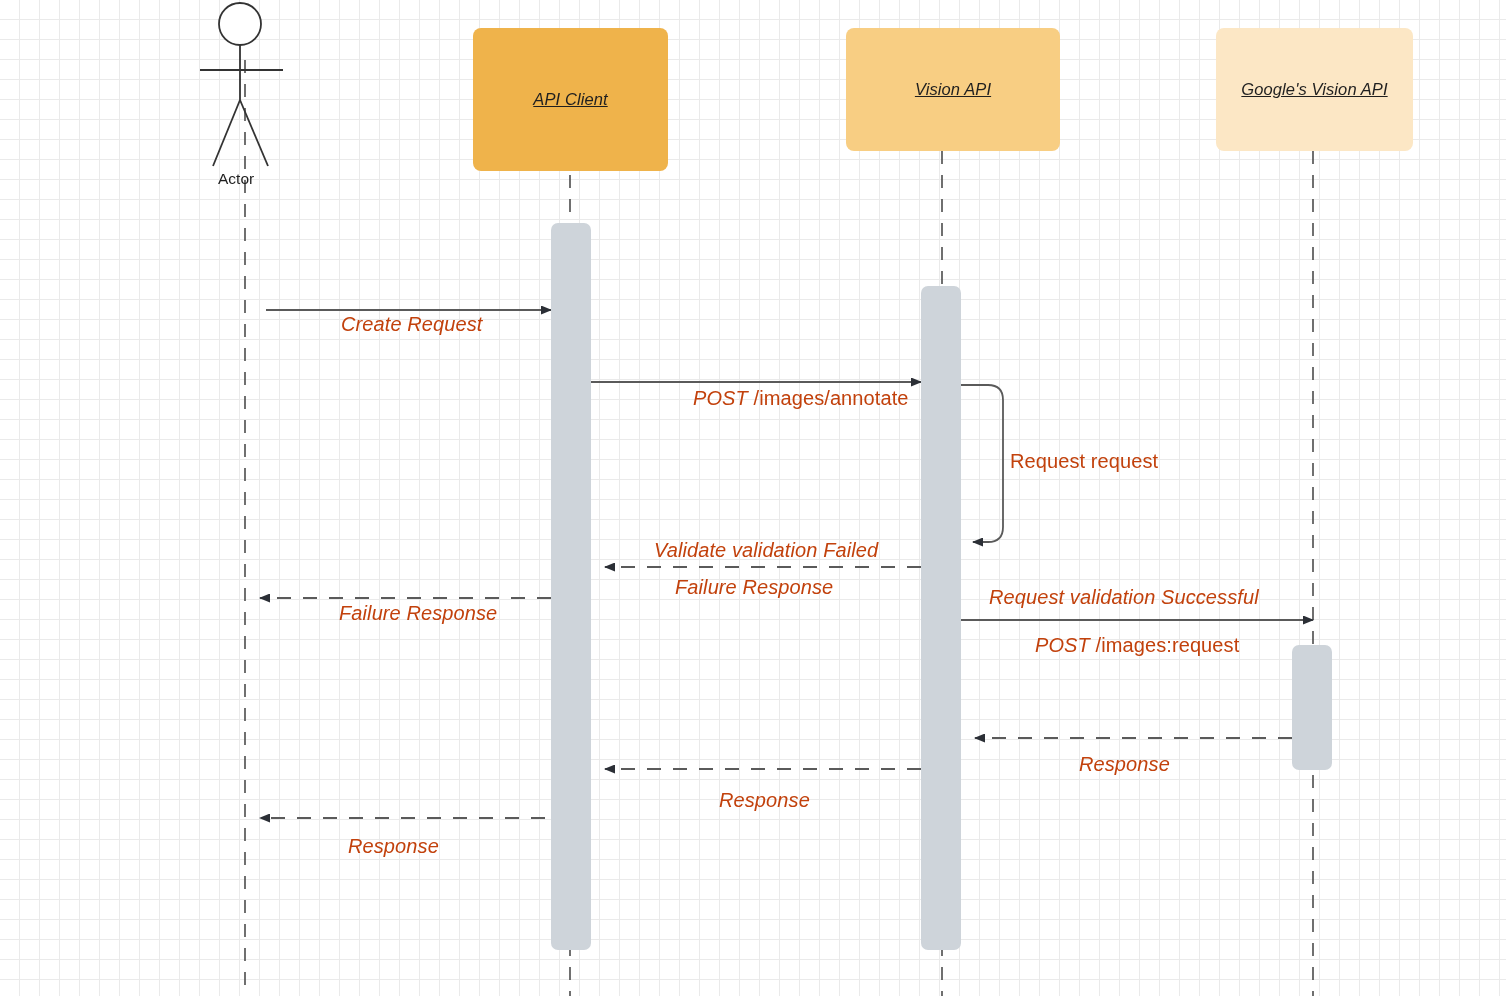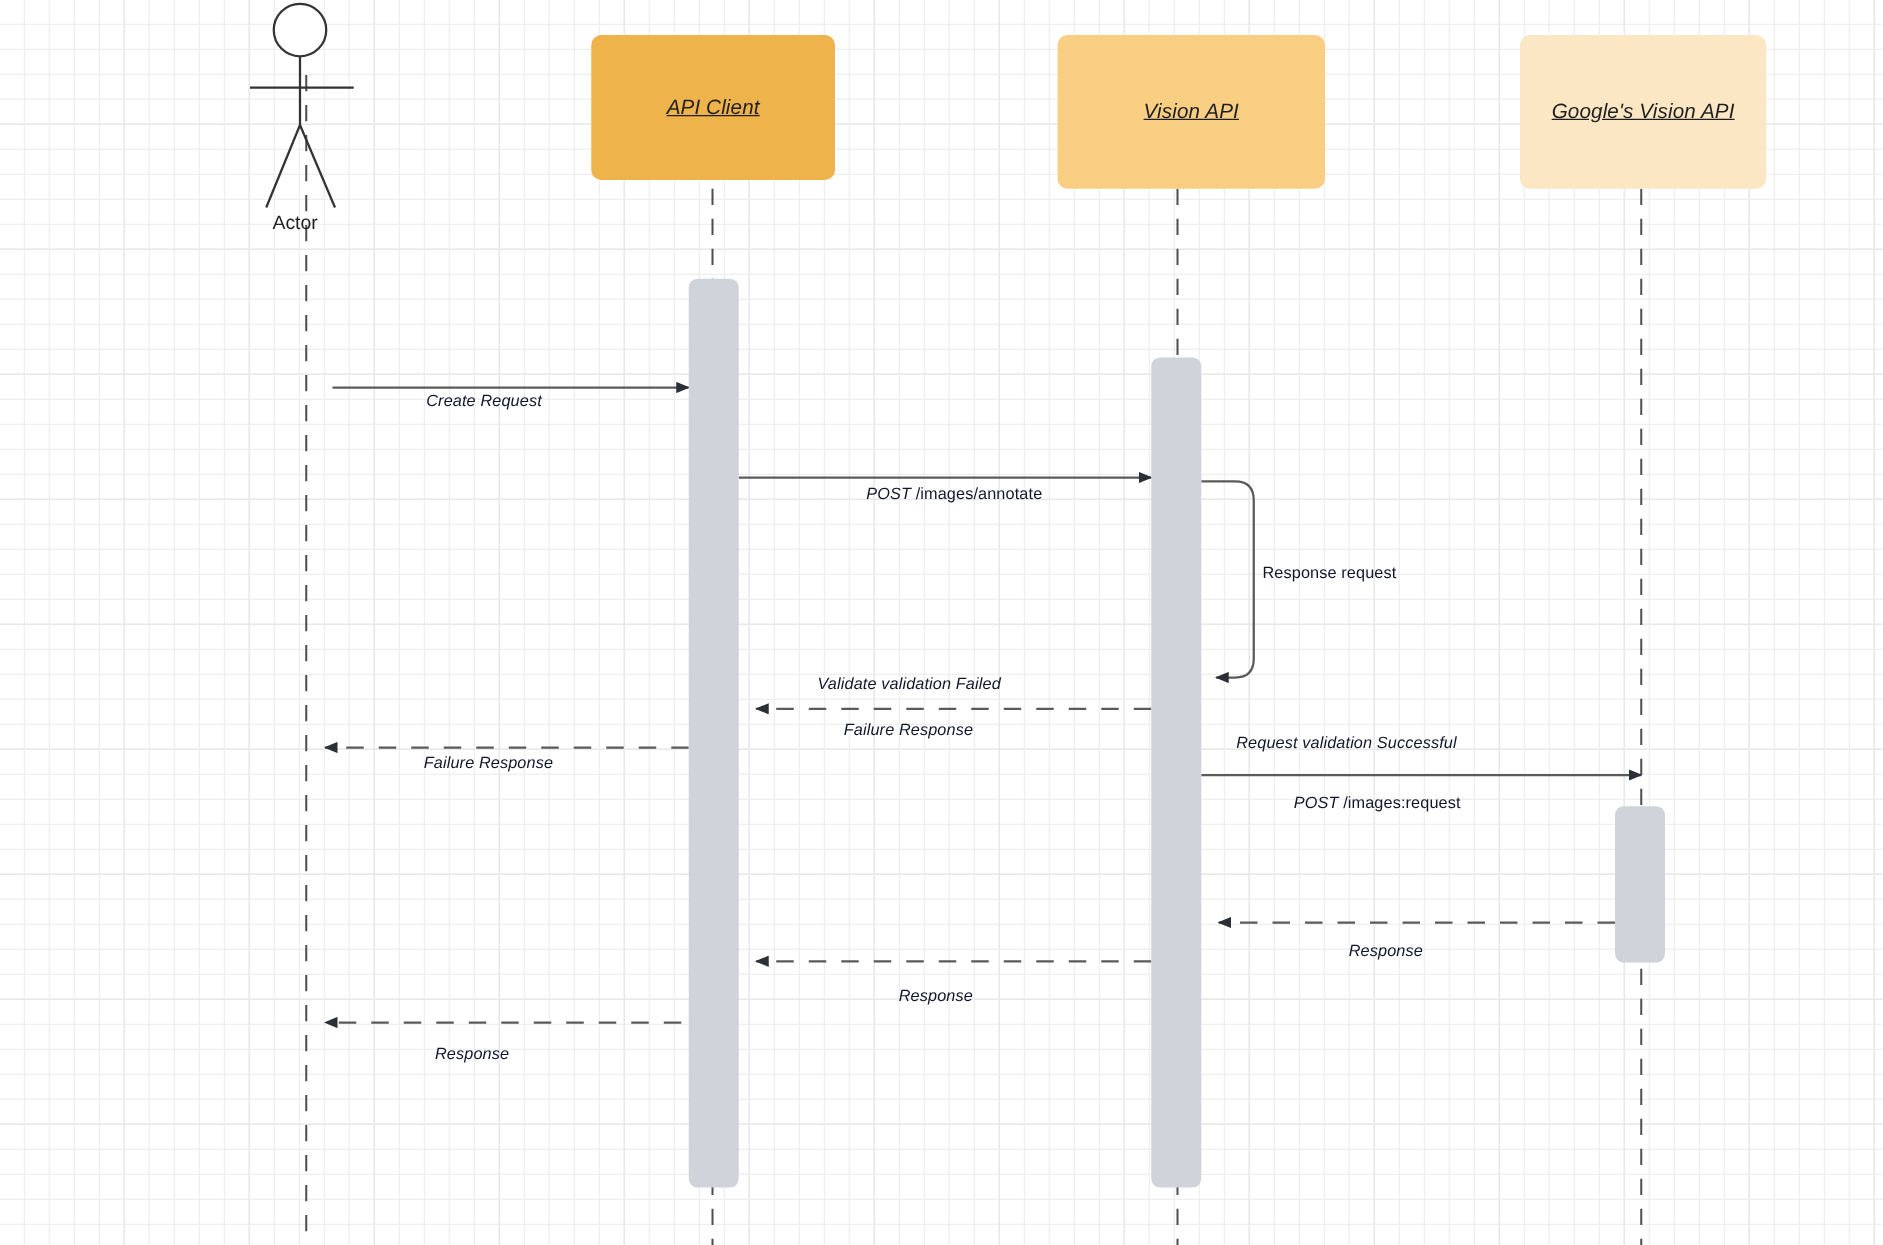--- a/index.html
+++ b/index.html
@@ -55,22 +55,22 @@
     white-space: nowrap;
   }
   .actor-label {
     position: absolute;
     font-size: 15.5px;
     color: #1f1f1f;
     white-space: nowrap;
   }
   .msg-label {
     position: absolute;
-    font-size: 13px;
-    color: #0f172a;
+    font-size: 20px;
+    color: #c2410c;
     white-space: nowrap;
     letter-spacing: 0.1px;
   }
   .msg-label.ital { font-style: italic; }
   .msg-label .plain { font-style: normal; }
   .activation {
     position: absolute;
     background: #ced4da;
     border-radius: 7px;
   }
@@ -145,39 +145,39 @@
 
   <g>
     <line x1="571" y1="818" x2="260" y2="818" stroke="#5a5a5a" stroke-width="1.8" stroke-dasharray="14 12" marker-end="url(#arrowFilledL)"></line>
   </g>
 </svg>
 
 <div class="activation" style="left:551px; top:223px; width:40px; height:727px;"></div>
 <div class="activation" style="left:921px; top:286px; width:40px; height:664px;"></div>
 <div class="activation" style="left:1292px; top:645px; width:40px; height:125px;"></div>
 
-<div class="lifeline-box" style="left:473px; top:28px; width:195px; height:116px; background:#EFB34B;">
+<div class="lifeline-box" style="left:473px; top:28px; width:195px; height:143px; background:#EFB34B;">
   <span class="lifeline-box-label">API Client</span>
 </div>
 
 <div class="lifeline-box" style="left:846px; top:28px; width:214px; height:123px; background:#F8CE83;">
   <span class="lifeline-box-label">Vision API</span>
 </div>
 
 <div class="lifeline-box" style="left:1216px; top:28px; width:197px; height:123px; background:#FCE7C5;">
   <span class="lifeline-box-label">Google's Vision API</span>
 </div>
 
 <span class="actor-label" style="left:218px; top:170px;">Actor</span>
 
 <span class="msg-label ital" style="left:341px; top:313px;">Create Request</span>
 
 <span class="msg-label ital" style="left:693px; top:387px;text-align:right;"><span>POST</span><span class="plain"> /images/annotate</span></span>
 
-<span class="msg-label" style="left:1010px; top:450px;">Response request</span>
+<span class="msg-label" style="left:1010px; top:450px;">Request request</span>
 
 <span class="msg-label ital" style="left:654px; top:539px;">Validate validation Failed</span>
 
 <span class="msg-label ital" style="left:675px; top:576px;">Failure Response</span>
 
 <span class="msg-label ital" style="left:339px; top:602px;">Failure Response</span>
 
 <span class="msg-label ital" style="left:989px; top:586px;">Request validation Successful</span>
 
 <span class="msg-label ital" style="left:1035px; top:634px;"><span>POST</span><span class="plain"> /images:request</span></span>

